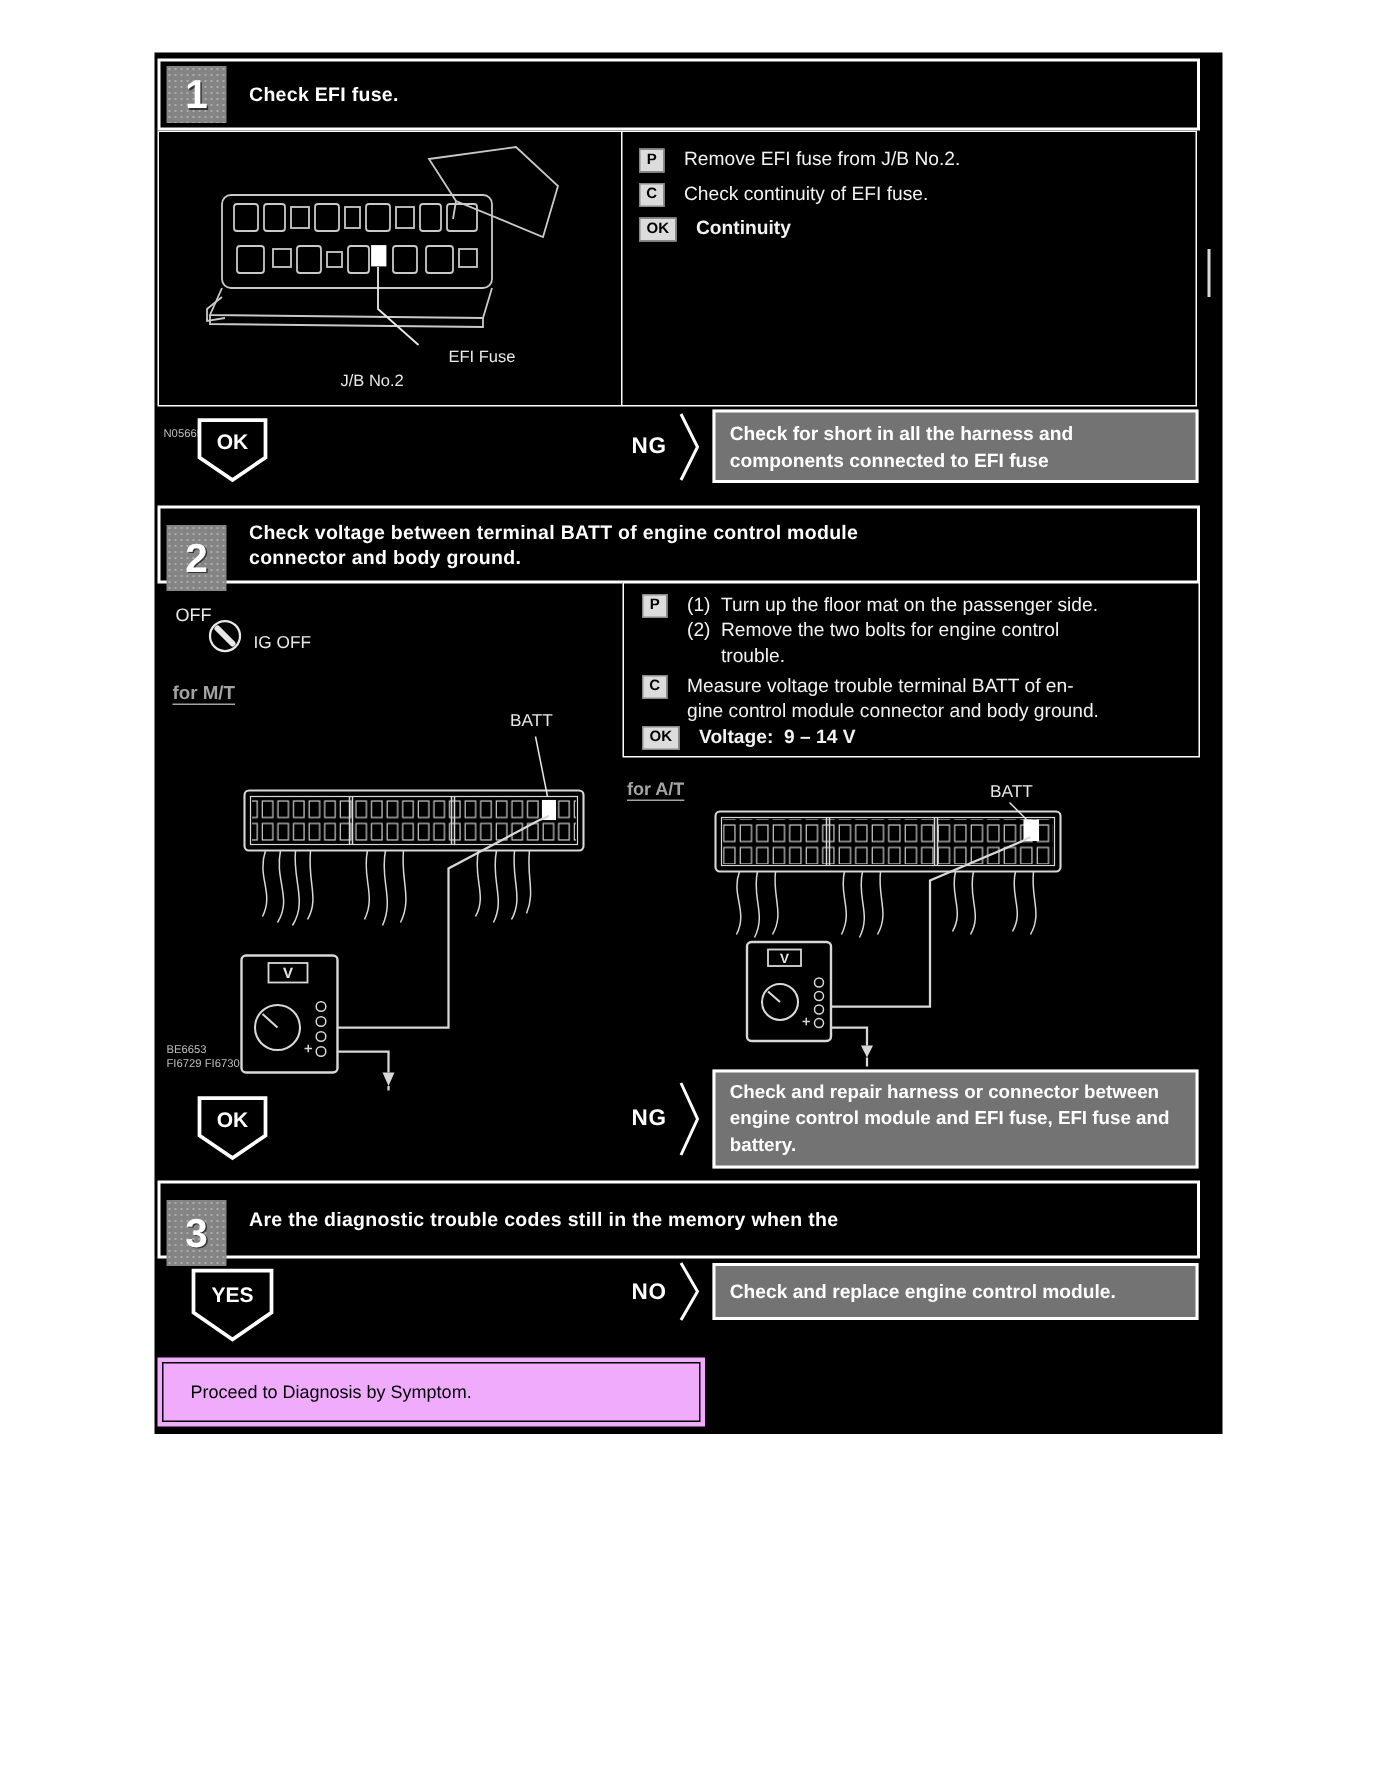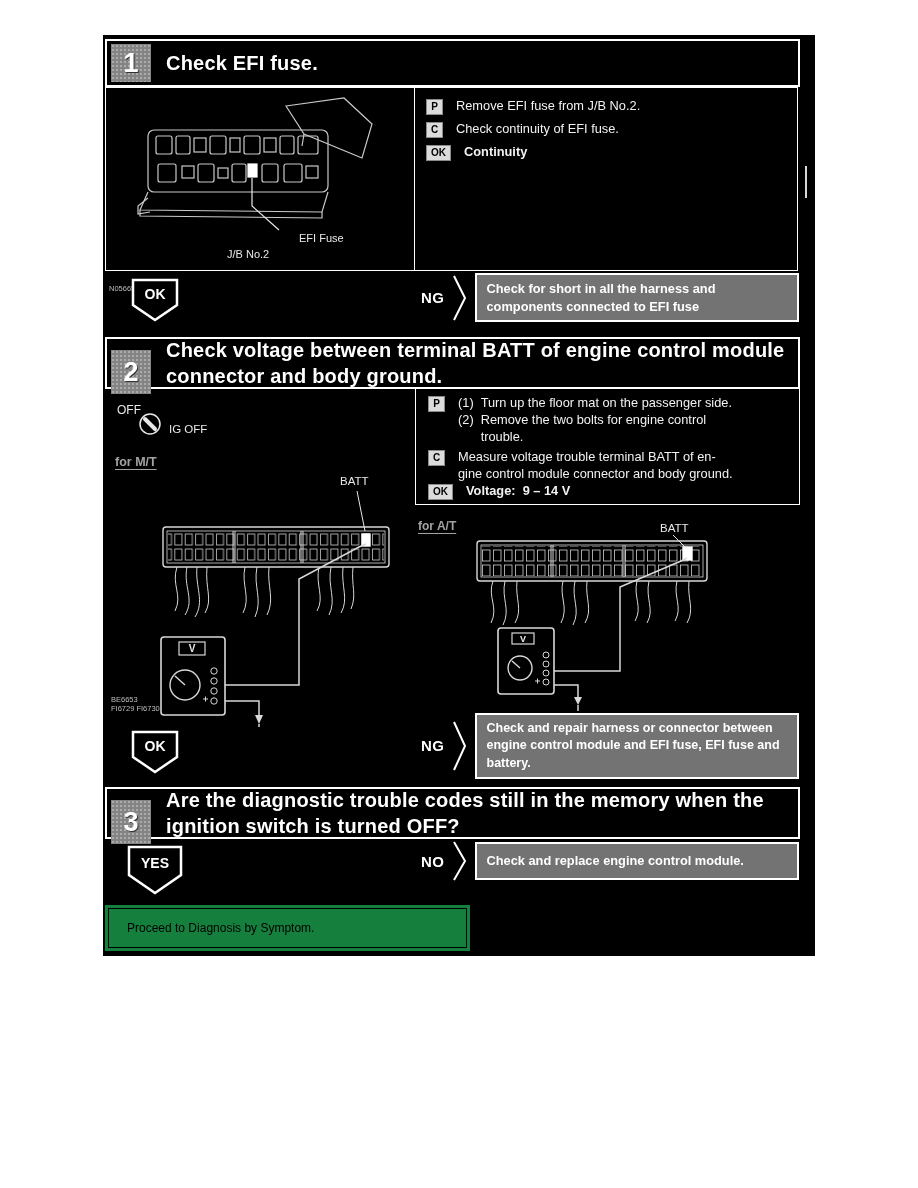--- a/index.html
+++ b/index.html
@@ -8,42 +8,42 @@
   .panel{position:absolute;left:103px;top:35px;width:712px;height:921px;background:#000;color:#fff;}
   .abs{position:absolute;}
   .hdrbox{position:absolute;left:2px;width:691px;border:2px solid #fff;background:#000;
           display:flex;align-items:center;overflow:visible;}
   .numtile{width:40px;height:38px;flex:0 0 auto;margin-left:4px;display:flex;align-items:center;
            justify-content:center;font-weight:bold;font-size:27px;color:#fff;
            text-shadow:1px 1px 0 #333;background-color:#848484;
            background-image:radial-gradient(circle,#ababab 30%,rgba(0,0,0,0) 32%);
            background-size:4px 4px;}
   .numtile.drop{align-self:flex-end;margin-bottom:-7px;height:44px;}
-  .hdrtitle{margin-left:15px;font-weight:bold;font-size:20px;line-height:1.32;letter-spacing:.2px;}
+  .hdrtitle{margin-left:15px;font-weight:bold;font-size:13px;line-height:1.32;letter-spacing:.2px;}
   .cellbox{position:absolute;border:1px solid #fff;background:#000;}
   .vdiv{position:absolute;top:0;bottom:0;width:1px;background:#fff;}
   .procrow{position:absolute;display:flex;gap:13px;align-items:flex-start;
            font-size:12.8px;line-height:1.32;color:#f2f2f2;}
   .tag{flex:0 0 auto;margin-top:1px;width:15px;height:14px;display:flex;align-items:center;
        justify-content:center;background:#dcdcdc;color:#000;font-weight:bold;font-size:10px;
        border:1px solid #8a8a8a;}
   .tag.wide{width:23px;}
   .bold{font-weight:bold;}
   .pre{white-space:pre;}
   .pitem{display:flex;gap:7px;}
   .ptxt{width:258px;}
   .flowline{position:absolute;display:flex;align-items:center;gap:7px;}
   .flowlabel{font-weight:bold;font-size:15px;letter-spacing:.5px;}
   .flowbox{border:2px solid #fff;font-weight:bold;font-size:12.8px;line-height:1.38;
            padding:5px 10px;background:#737373;color:#fff;}
   .ulabel{position:absolute;font-weight:bold;font-size:12.5px;text-decoration:underline;
           text-underline-offset:3px;color:#a3a3a3;}
   .slabel{position:absolute;font-size:12px;color:#e8e8e8;}
   .tiny{position:absolute;font-size:7.5px;color:#bdbdbd;line-height:1.25;}
-  .footer{position:absolute;left:2px;top:870px;width:365px;height:46px;background:#15803d;}
+  .footer{position:absolute;left:2px;top:870px;width:365px;height:46px;background:#f0abfc;}
   .footer-inner{position:absolute;left:3px;top:3px;right:3px;bottom:3px;border:1px solid #000;
                 display:flex;align-items:center;}
   .footer-text{margin-left:18px;color:#000;font-size:12px;}
   svg{display:block;}
   svg text{font-family:"Liberation Sans", sans-serif;}
 </style>
 </head>
 <body>
 
 <div class="panel">
@@ -287,21 +287,20 @@
     <svg width="16" height="52" viewBox="0 0 16 52">
       <polyline points="2,2 13,26 2,50" fill="none" stroke="#fff" stroke-width="2"></polyline>
     </svg>
     <div class="flowbox" style="width:300px;font-size:12.5px;">Check and repair harness or connector between engine control module and EFI fuse, EFI fuse and battery.</div>
   </div>
 
   <div class="hdrbox" style="top:752px;height:48px;">
     <div class="numtile drop">3</div>
     <div class="hdrtitle">
       <div>Are the diagnostic trouble codes still in the memory when the</div>
-      <div>ignition switch is turned OFF?</div>
     </div>
   </div>
 
   <div class="abs" style="left:24px;top:810px;">
     <svg width="56" height="50" viewBox="0 0 56 50">
       <polygon points="2,2 54,2 54,30 28,48 2,30" fill="#000" stroke="#fff" stroke-width="2.5"></polygon>
       <text x="28" y="23" text-anchor="middle" fill="#fff" font-size="14" font-weight="bold">YES</text>
     </svg>
   </div>
 

